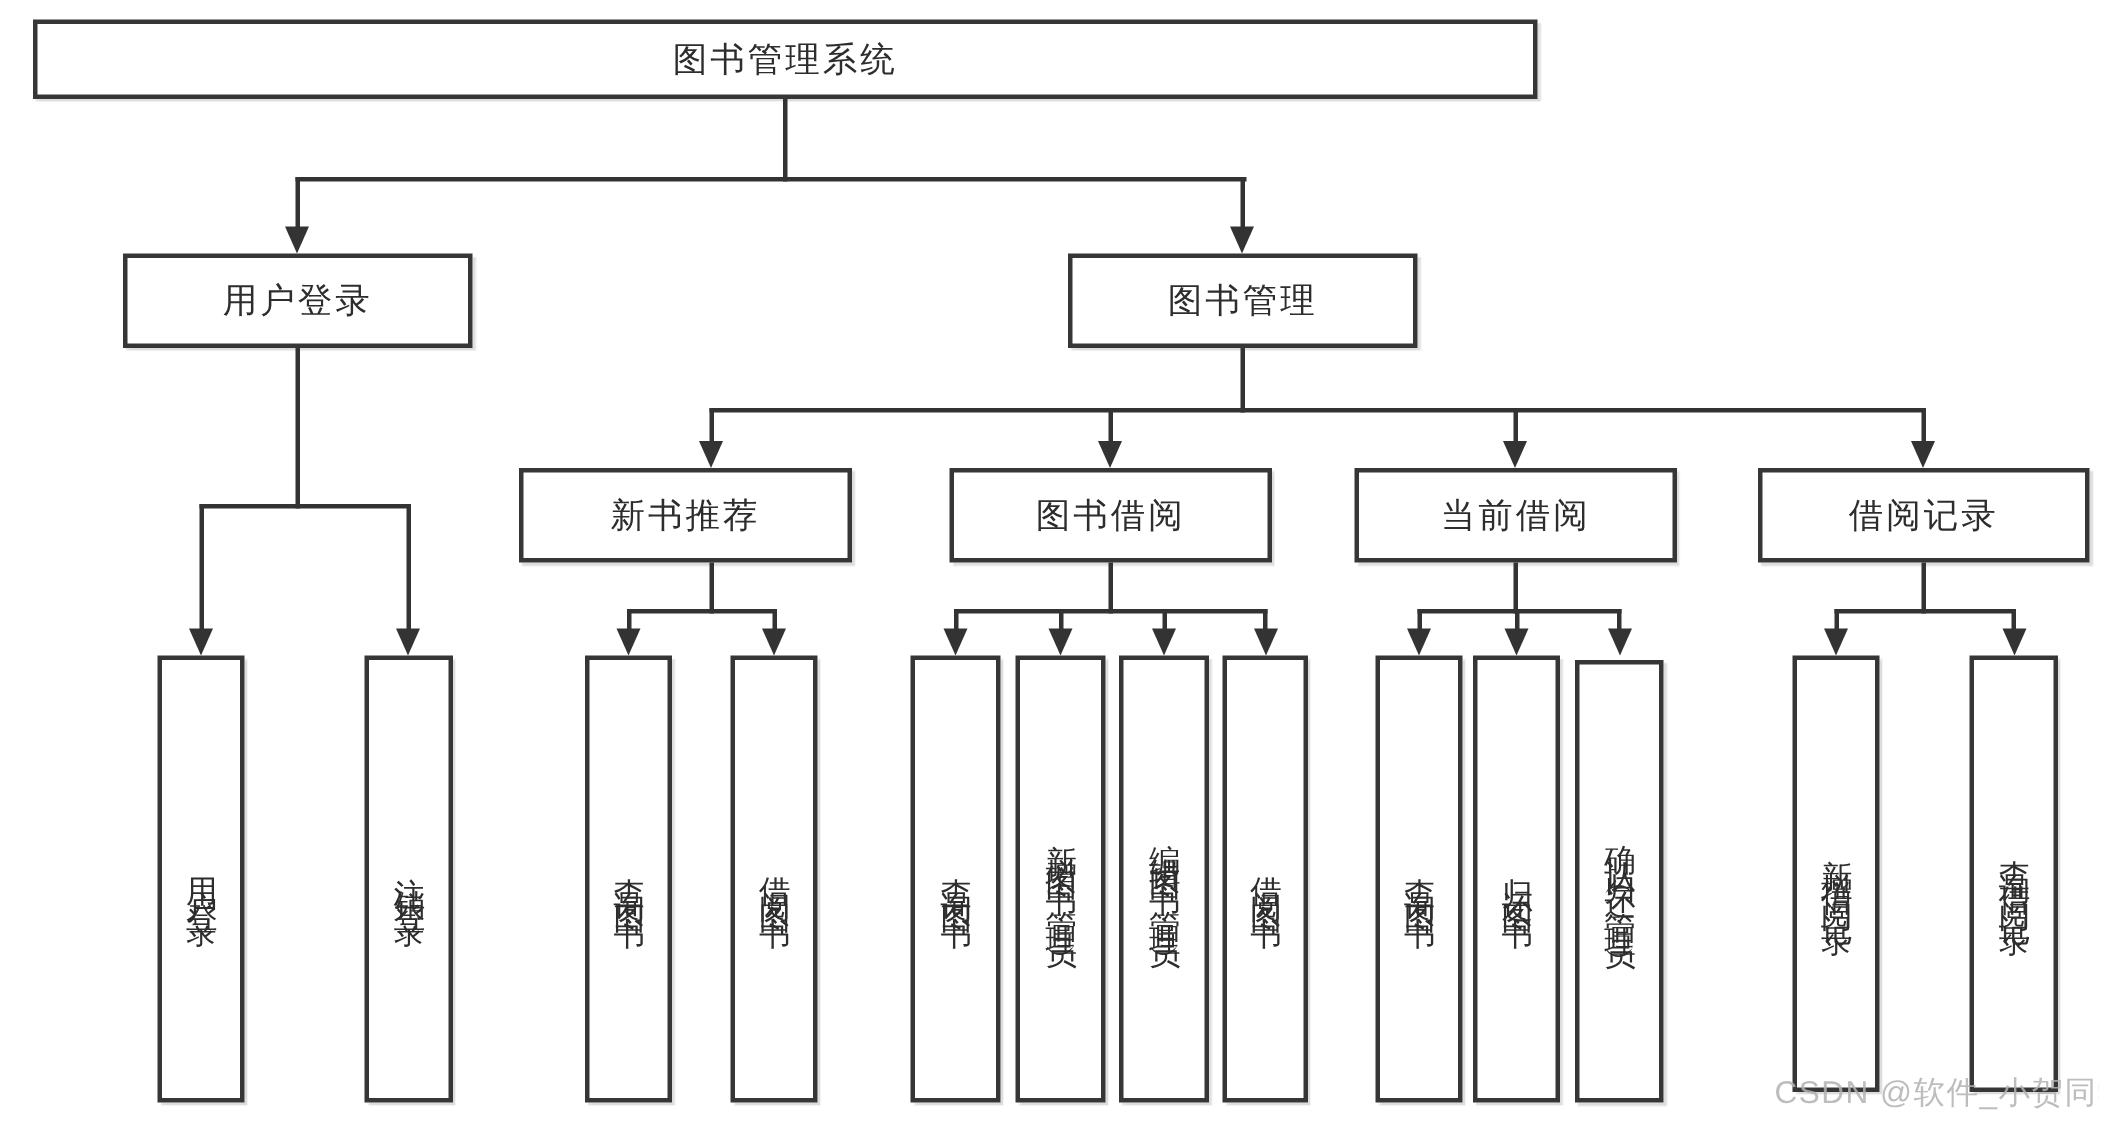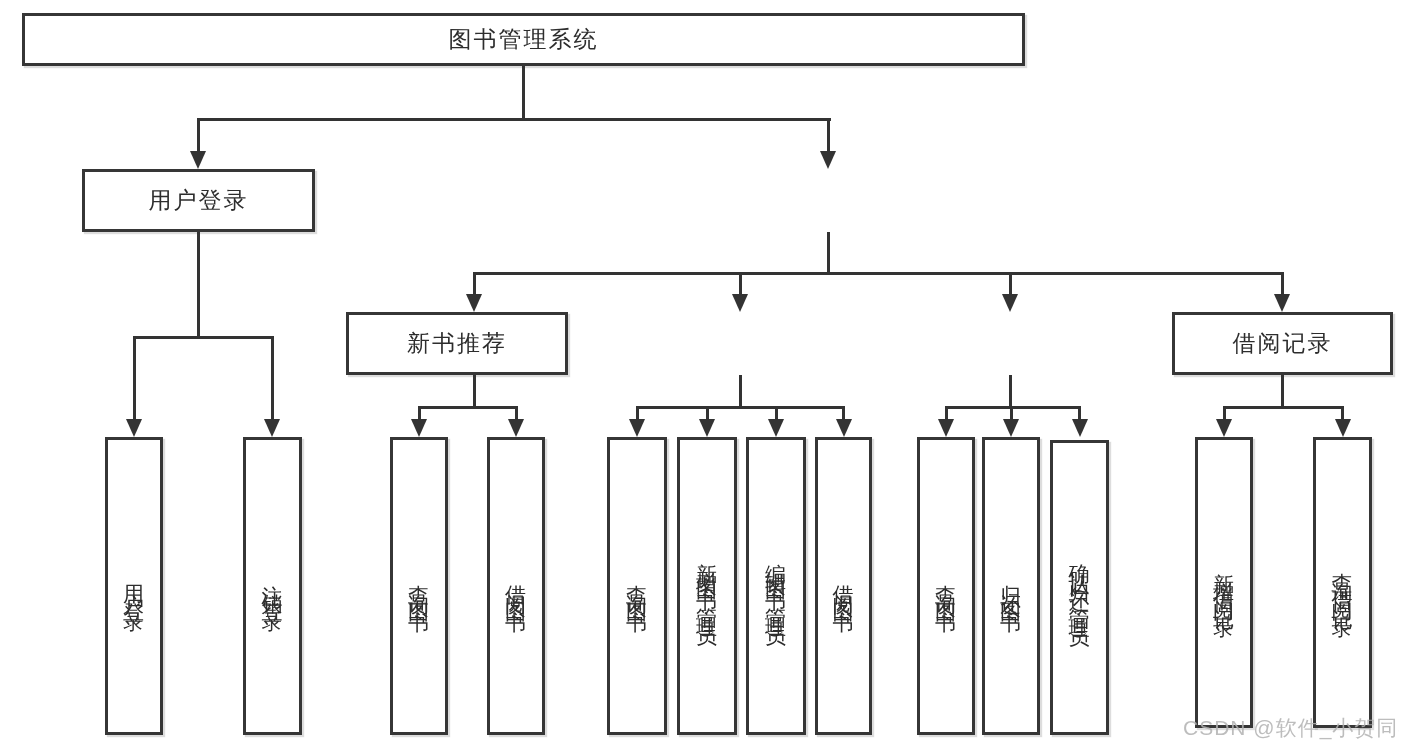--- a/index.html
+++ b/index.html
@@ -53,40 +53,43 @@
   <div class="box hbox" style="left:22px;top:13px;width:1003px;height:53px;">图书管理系统</div>
 
   <div class="line" style="left:522px;top:66px;width:3px;height:55px;"></div>
   <div class="line" style="left:197px;top:118px;width:634px;height:3px;"></div>
   <div class="line" style="left:197px;top:118px;width:3px;height:35px;"></div>
   <div class="ahead" style="left:190px;top:151px;"></div>
   <div class="line" style="left:827px;top:118px;width:3px;height:35px;"></div>
   <div class="ahead" style="left:820px;top:151px;"></div>
 
   <div class="box hbox" style="left:82px;top:169px;width:233px;height:63px;">用户登录</div>
+  <div class="box hbox" style="left:712px;top:169px;width:233px;height:63px;">图书管理</div>
 
   <div class="line" style="left:197px;top:232px;width:3px;height:107px;"></div>
   <div class="line" style="left:133px;top:336px;width:141px;height:3px;"></div>
   <div class="line" style="left:133px;top:336px;width:3px;height:85px;"></div>
   <div class="ahead" style="left:126px;top:419px;"></div>
   <div class="line" style="left:271px;top:336px;width:3px;height:85px;"></div>
   <div class="ahead" style="left:264px;top:419px;"></div>
 
   <div class="line" style="left:827px;top:232px;width:3px;height:43px;"></div>
   <div class="line" style="left:473px;top:272px;width:811px;height:3px;"></div>
   <div class="line" style="left:473px;top:272px;width:3px;height:26px;"></div>
   <div class="ahead" style="left:466px;top:294px;"></div>
   <div class="line" style="left:739px;top:272px;width:3px;height:26px;"></div>
   <div class="ahead" style="left:732px;top:294px;"></div>
   <div class="line" style="left:1009px;top:272px;width:3px;height:26px;"></div>
   <div class="ahead" style="left:1002px;top:294px;"></div>
   <div class="line" style="left:1281px;top:272px;width:3px;height:26px;"></div>
   <div class="ahead" style="left:1274px;top:294px;"></div>
 
   <div class="box hbox" style="left:346px;top:312px;width:222px;height:63px;">新书推荐</div>
+  <div class="box hbox" style="left:633px;top:312px;width:215px;height:63px;">图书借阅</div>
+  <div class="box hbox" style="left:903px;top:312px;width:215px;height:63px;">当前借阅</div>
   <div class="box hbox" style="left:1172px;top:312px;width:221px;height:63px;">借阅记录</div>
 
   <div class="line" style="left:473px;top:375px;width:3px;height:34px;"></div>
   <div class="line" style="left:418px;top:406px;width:100px;height:3px;"></div>
   <div class="line" style="left:418px;top:406px;width:3px;height:16px;"></div>
   <div class="ahead" style="left:411px;top:419px;"></div>
   <div class="line" style="left:515px;top:406px;width:3px;height:16px;"></div>
   <div class="ahead" style="left:508px;top:419px;"></div>
 
   <div class="line" style="left:739px;top:375px;width:3px;height:34px;"></div>

